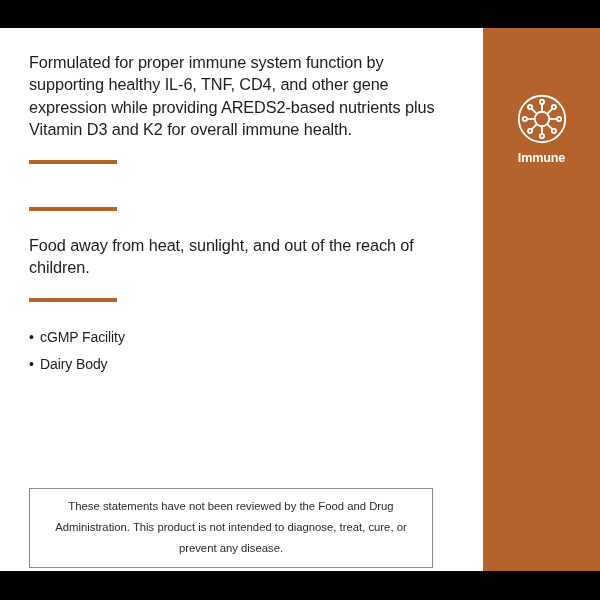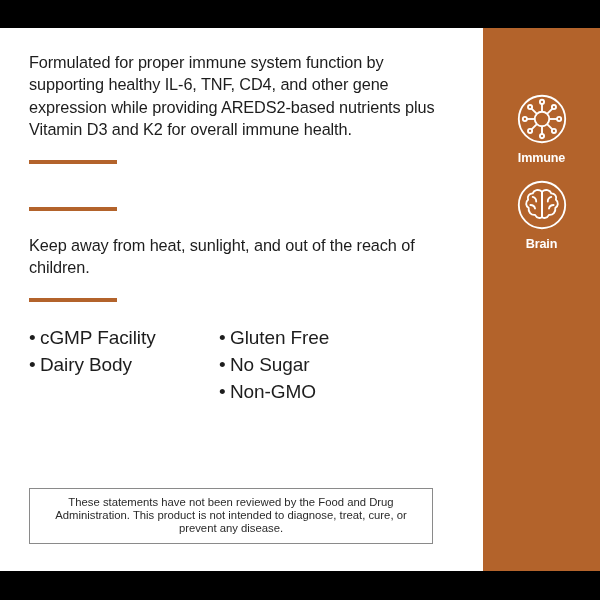--- a/index.html
+++ b/index.html
@@ -77,21 +77,21 @@
     display: flex;
     flex-direction: row;
   }
   .bullet-col {
     display: flex;
     flex-direction: column;
   }
   .bullet-col.first { width: 190px; }
   .bullet-row {
     color: #1d1d1d;
-    font-size: 19px;
+    font-size: 14px;
     line-height: 27px;
     letter-spacing: -0.1px;
     white-space: nowrap;
   }
   .bullet-dot {
     display: inline-block;
     width: 11px;
   }
 
   
@@ -99,21 +99,21 @@
     position: absolute;
     left: 29px;
     top: 460px;
     width: 404px;
     box-sizing: border-box;
     border: 1px solid #8a8a8a;
     padding: 7px 11px 8px 11px;
     text-align: center;
     color: #2a2a2a;
     font-size: 11.3px;
-    line-height: 13px;
+    line-height: 21px;
   }
 
   
   #sidebar {
     width: 117px;
     height: 543px;
     background: #B3632B;
     display: flex;
     flex-direction: column;
     align-items: center;
@@ -154,43 +154,32 @@
 
       <div class="para">Formulated for proper immune system function by supporting healthy IL-6, TNF, CD4, and other gene expression while providing AREDS2-based nutrients plus Vitamin D3 and K2 for overall immune health.</div>
       <div class="gap-after-p1"></div>
       <div class="rule"></div>
       <div class="gap-after-r1"></div>
 
       <div class="gap-after-p2"></div>
       <div class="rule"></div>
       <div class="gap-after-r2"></div>
 
-      <div class="para">Keep away from heat, sunlight, and out of the reach of children.</div>
+      <div class="para">Food away from heat, sunlight, and out of the reach of children.</div>
       <div class="gap-after-p3"></div>
       <div class="rule"></div>
       <div class="gap-after-r3"></div>
 
       <div class="bullets">
         <div class="bullet-col first">
           <div class="bullet-row">
             <span class="bullet-dot">•</span><span>cGMP Facility</span>
           </div>
           <div class="bullet-row">
             <span class="bullet-dot">•</span><span>Dairy Body</span>
-          </div>
-        </div>
-        <div class="bullet-col">
-          <div class="bullet-row">
-            <span class="bullet-dot">•</span><span>Gluten Free</span>
-          </div>
-          <div class="bullet-row">
-            <span class="bullet-dot">•</span><span>No Sugar</span>
-          </div>
-          <div class="bullet-row">
-            <span class="bullet-dot">•</span><span>Non-GMO</span>
           </div>
         </div>
       </div>
 
       <div id="disclaimer">
         <span>These statements have not been reviewed by the Food and Drug Administration. This product is not intended to diagnose, treat, cure, or prevent any disease.</span>
       </div>
 
     </div>
 
@@ -215,35 +204,20 @@
             <circle cx="79.5" cy="50" r="3.6"></circle>
             <circle cx="29.4" cy="29.4" r="3.6"></circle>
             <circle cx="70.6" cy="70.6" r="3.6"></circle>
             <circle cx="70.6" cy="29.4" r="3.6"></circle>
             <circle cx="29.4" cy="70.6" r="3.6"></circle>
           </g>
         </svg>
         <div class="side-label">Immune</div>
       </div>
 
-      <div class="side-item">
-        <svg class="side-icon" viewBox="0 0 100 100">
-          <g fill="none" stroke="#ffffff" stroke-width="3.2" stroke-linecap="round" stroke-linejoin="round">
-            <circle cx="50" cy="50" r="40"></circle>
-            <path d="M50 27 C44 22 36 24 34 30 C28 30 24 35 26 41 C21 45 22 52 27 55 C26 62 31 68 38 67 C41 73 48 74 50 70 Z"></path>
-            <path d="M50 27 C56 22 64 24 66 30 C72 30 76 35 74 41 C79 45 78 52 73 55 C74 62 69 68 62 67 C59 73 52 74 50 70 Z"></path>
-            <line x1="50" y1="27" x2="50" y2="70"></line>
-            <path d="M34 36 C38 37 40 40 40 44"></path>
-            <path d="M30 50 C34 50 37 52 38 56"></path>
-            <path d="M66 36 C62 37 60 40 60 44"></path>
-            <path d="M70 50 C66 50 63 52 62 56"></path>
-          </g>
-        </svg>
-        <div class="side-label">Brain</div>
-      </div>
 
 
 
     </div>
 
   </div>
 
   <div class="letterbox bottom"></div>
 
 </div>

